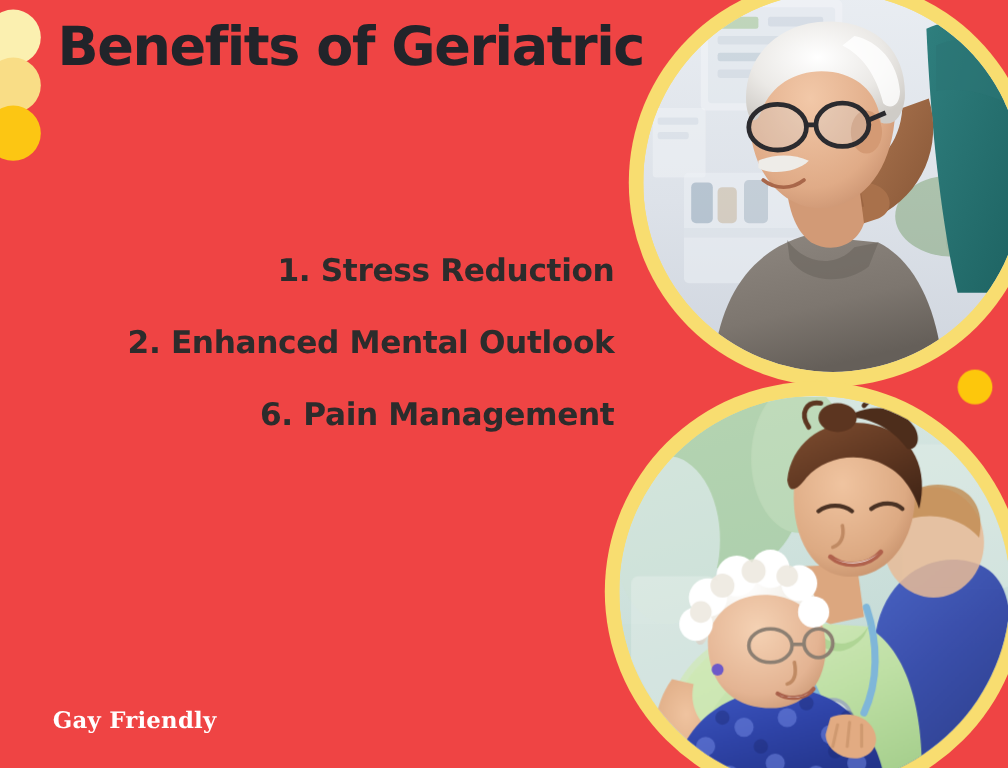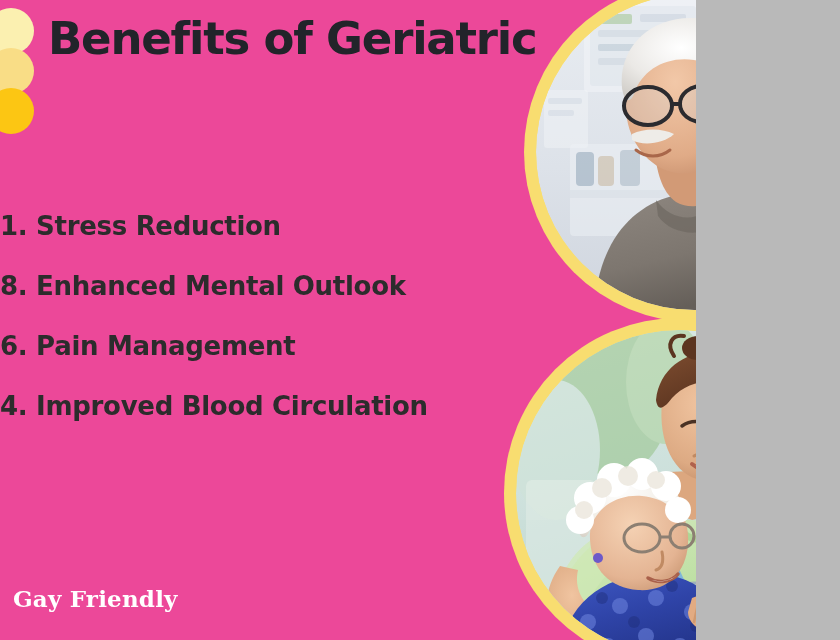--- a/index.html
+++ b/index.html
@@ -3,24 +3,24 @@
 <meta charset="utf-8">
 <title>Benefits of Geriatric Massage</title>
 <style>
   html, body {
     margin: 0;
     padding: 0;
     background: #b9b9b9;
   }
   #poster {
     position: relative;
-    width: 696px;
+    width: 840px;
     height: 640px;
     overflow: hidden;
-    background: #ec4899;
+    background: #ef4444;
     font-family: "Liberation Sans", sans-serif;
     -webkit-font-smoothing: antialiased;
   }
 
   
   .deco-dot {
     position: absolute;
     border-radius: 50%;
   }
   #deco-dot-1 { left: -12px; top: 8px;  width: 46px; height: 46px; background: #fbf0b0; }
@@ -59,37 +59,37 @@
     position: absolute;
     left: 0;
     top: 196px;
     width: 512px;
     margin: 0;
     padding: 0;
     list-style: none;
     z-index: 4;
   }
   #benefits-list .benefit-item {
-    text-align: left;
+    text-align: right;
     font-family: "DejaVu Sans", sans-serif;
     font-size: 26px;
     font-weight: 700;
     line-height: 60px;
     letter-spacing: -0.3px;
     color: #2c2c2c;
     white-space: nowrap;
   }
 
   
   #brand {
     position: absolute;
-    left: 13px;
+    left: 44px;
     bottom: 28px;
     font-family: "DejaVu Serif", serif;
-    font-size: 23px;
+    font-size: 19px;
     font-weight: 700;
     color: #ffffff;
     letter-spacing: 0.2px;
     z-index: 5;
   }
 
   
   .photo-circle {
     position: absolute;
     border-radius: 50%;
@@ -123,23 +123,22 @@
   <div class="deco-dot" id="deco-dot-1"></div>
   <div class="deco-dot" id="deco-dot-2"></div>
   <div class="deco-dot" id="deco-dot-3"></div>
 
   <div id="title-block">
     <span class="title-line">Benefits of Geriatric</span>
   </div>
 
   <ul id="benefits-list">
     <li class="benefit-item">1. Stress Reduction</li>
-    <li class="benefit-item">8. Enhanced Mental Outlook</li>
+    <li class="benefit-item">2. Enhanced Mental Outlook</li>
     <li class="benefit-item">6. Pain Management</li>
-    <li class="benefit-item">4. Improved Blood Circulation</li>
   </ul>
 
   <div id="brand">Gay Friendly</div>
 
   <div class="photo-ring" id="photo-top-ring"></div>
   <div class="photo-circle" id="photo-top">
     <div class="photo-inner">
       <svg class="photo-svg" viewBox="0 0 316 316" preserveAspectRatio="xMidYMid slice">
         <defs>
           <linearGradient id="tpRoom" x1="0" y1="0" x2="0" y2="1">

